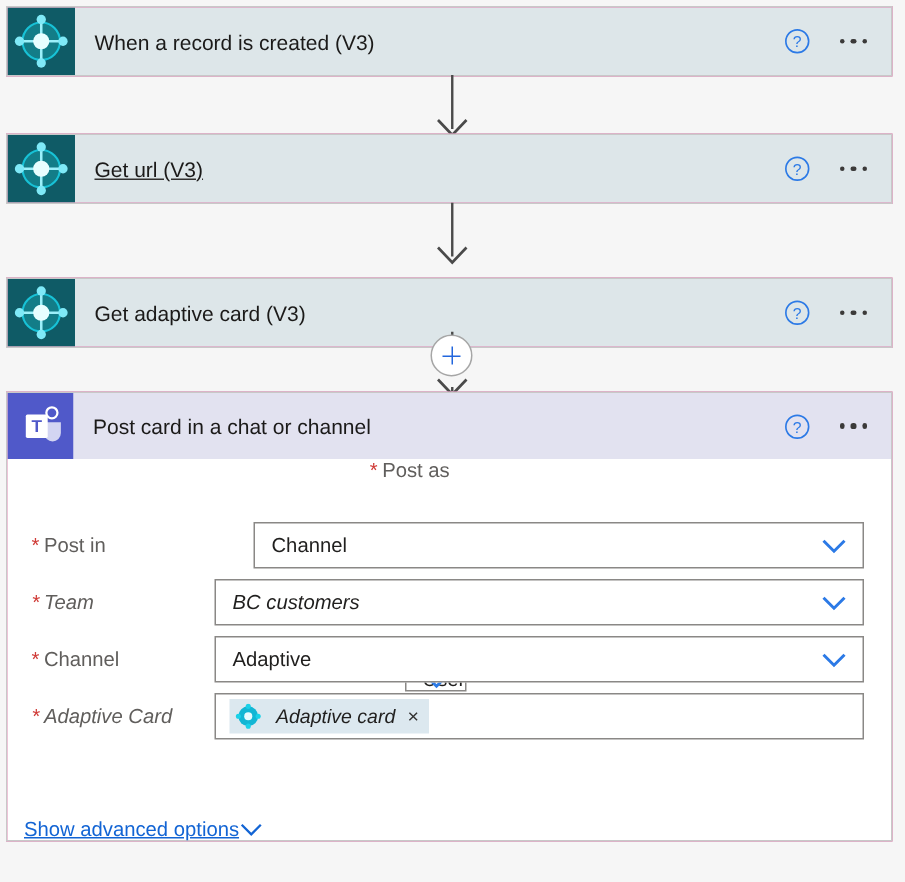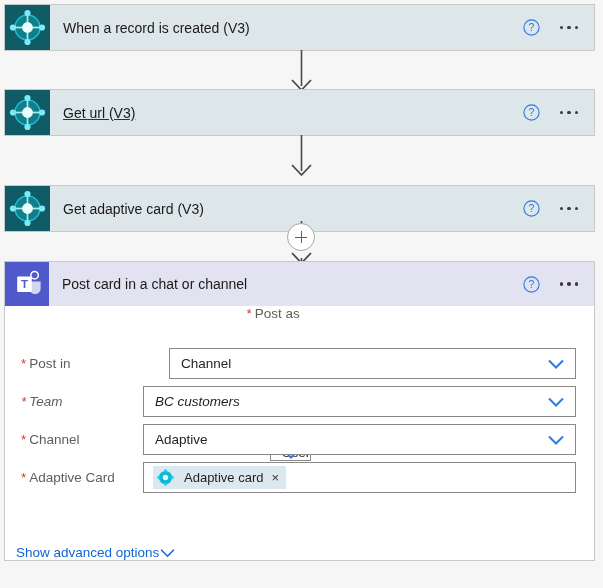--- a/index.html
+++ b/index.html
@@ -203,20 +203,21 @@
   }
 
   .advanced-link {
     display: inline-flex;
     align-items: center;
     gap: 0;
     margin: 11px 0 0 11px;
     color: #1264d4;
     font-size: 13.5px;
     cursor: pointer;
+    text-decoration: underline;
   }
   .advanced-link svg { display: block; }
 </style>
 </head>
 <body>
 
 <div class="card" style="top:4px;">
   <div class="card-header">
     <span class="card-icon">
       <svg viewBox="0 0 45 45" width="45" height="45" aria-hidden="true">
@@ -419,21 +420,21 @@
         <span class="field-value">Adaptive</span>
         <span class="chevron-icon">
           <svg viewBox="0 0 18 11" width="18" height="11">
               <polyline points="2,2 9,9 16,2" fill="none" stroke="#2c7ae6" stroke-width="2"></polyline>
             </svg>
         </span>
       </div>
     </div>
 
     
-    <div class="form-row" style="height:38px;">
+    <div class="form-row" style="height:38px;font-style:italic;">
       <span class="field-label"><span class="req">*</span><span>Adaptive Card</span></span>
       <div class="field-control">
         <span class="token-chip">
           <span class="token-icon">
             <svg viewBox="0 0 17 17" width="17" height="17">
               <circle cx="8.5" cy="8.5" r="6.6" fill="#12b6d4"></circle>
               <circle cx="8.5" cy="8.5" r="2.7" fill="#e6fbff"></circle>
               <circle cx="8.5" cy="1.9" r="1.7" fill="#19d1e8"></circle>
               <circle cx="8.5" cy="15.1" r="1.7" fill="#19d1e8"></circle>
               <circle cx="1.9" cy="8.5" r="1.7" fill="#19d1e8"></circle>

